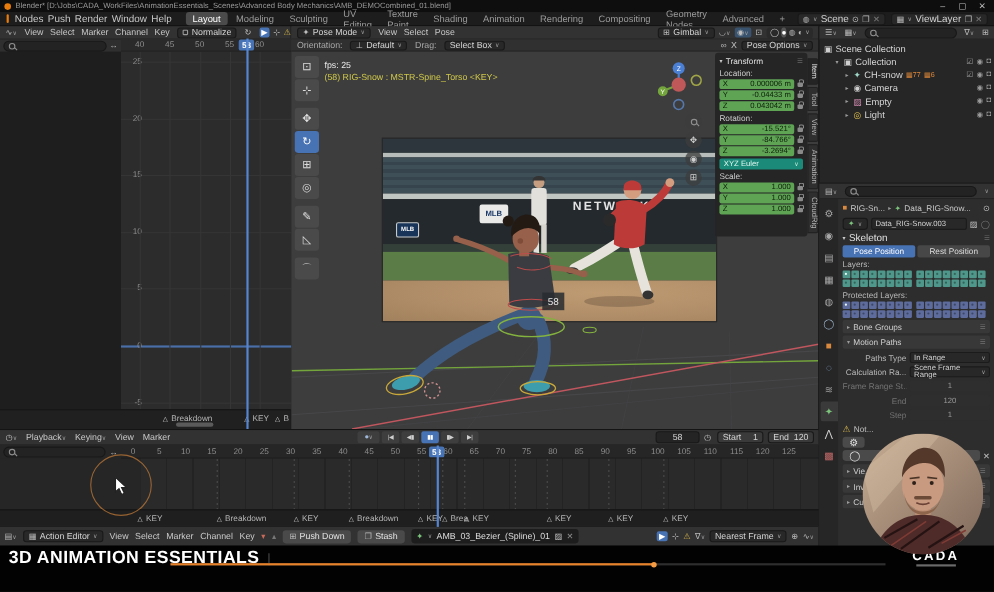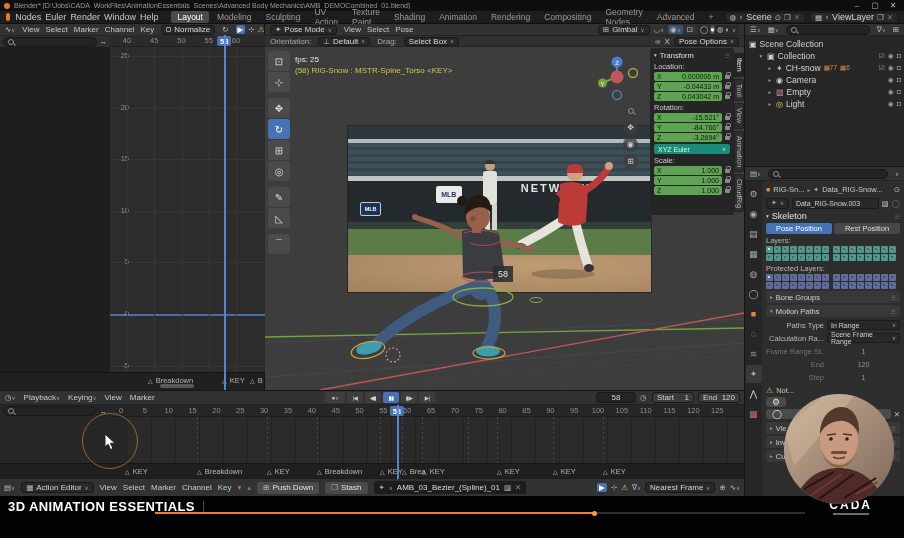--- a/index.html
+++ b/index.html
@@ -104,21 +104,21 @@
 .tdash{position:absolute;top:26px;height:46px;width:1px;background:repeating-linear-gradient(180deg,#4a4a4a 0 2px,transparent 2px 5px)}
 .transport{position:absolute;left:325px;top:1px;display:flex;gap:2px}
 .tbtn{height:11px;min-width:16px;background:#3e3e3e;border-radius:2px;display:flex;align-items:center;justify-content:center;color:#cfcfcf;font-size:5.5px;padding:0 3px;letter-spacing:-0.5px}
 .tbtn.active{background:#4772b3;color:#fff}
 
 #actionbar{left:0;top:478px;width:744px;height:18px;background:#323232;border-top:1px solid #1c1c1c;display:flex;align-items:center;gap:6px;padding:0 4px;font-size:8px}
 .namepill{background:#1d1d1d;border-radius:3px;height:13px;display:flex;align-items:center;gap:4px;padding:0 5px;color:#ddd}
 
 #footer{left:0;top:496px;width:904px;height:42px;background:#020202}
 #footer .course{position:absolute;left:8px;top:3px;display:flex;align-items:center;gap:8px}
-.coursetitle{color:#fff;font-weight:bold;font-size:13px;letter-spacing:.4px}
+.coursetitle{color:#fff;font-weight:bold;font-size:16px;letter-spacing:.4px}
 .coursediv{width:1px;height:11px;background:#4a4a4a}
 .lesson{color:#e8822a;font-size:10px;font-weight:bold;letter-spacing:.4px}
 .ptrack{position:absolute;left:155px;top:16px;width:650px;height:2px;background:#2e2e2e}
 .pfill{position:absolute;left:0;top:0;height:2px;background:#e8822a;width:440px}
 .pdot{position:absolute;left:437px;top:-1.5px;width:5px;height:5px;border-radius:50%;background:#f59b43}
 .cada{position:absolute;right:32px;top:2px;text-align:left}
 .cada .logo{color:#fff;font-weight:bold;font-size:12px;letter-spacing:2px}
 .cada .sub{height:2px;width:36px;background:#6a6a6a;margin:1px auto 0}
 
 #webcam{left:784px;top:394px;width:110px;height:110px;border-radius:50%;overflow:hidden;z-index:50}
@@ -139,30 +139,30 @@
     <span style="overflow:hidden;white-space:nowrap;flex:1">Blender* [D:\Jobs\CADA_WorkFiles\AnimationEssentials_Scenes\Advanced Body Mechanics\AMB_DEMOCombined_01.blend]</span>
     <span class="winbtn">–</span>
     <span class="winbtn">▢</span>
     <span class="winbtn">✕</span>
   </div>
 
   <div id="menubar" class="abs">
     <span style="width:11px;height:8px;background:#e87d0d;border-radius:2px"></span>
     <span id="top-menus" class="row" style="gap:4px">
         <span class="menu-item">Nodes</span>
-        <span class="menu-item">Euler</span>
+        <span class="menu-item">Push</span>
         <span class="menu-item">Render</span>
         <span class="menu-item">Window</span>
         <span class="menu-item">Help</span>
       </span>
     <span id="ws-tabs" class="row" style="gap:2px;margin-left:8px;flex:1">
         <span class="wtab active">Layout</span>
         <span class="wtab">Modeling</span>
         <span class="wtab">Sculpting</span>
-        <span class="wtab">UV Action</span>
+        <span class="wtab">UV Editing</span>
         <span class="wtab">Texture Paint</span>
         <span class="wtab">Shading</span>
         <span class="wtab">Animation</span>
         <span class="wtab">Rendering</span>
         <span class="wtab">Compositing</span>
         <span class="wtab">Geometry Nodes</span>
         <span class="wtab">Advanced</span>
         <span class="wtab">+</span>
       </span>
     <span class="pill">

